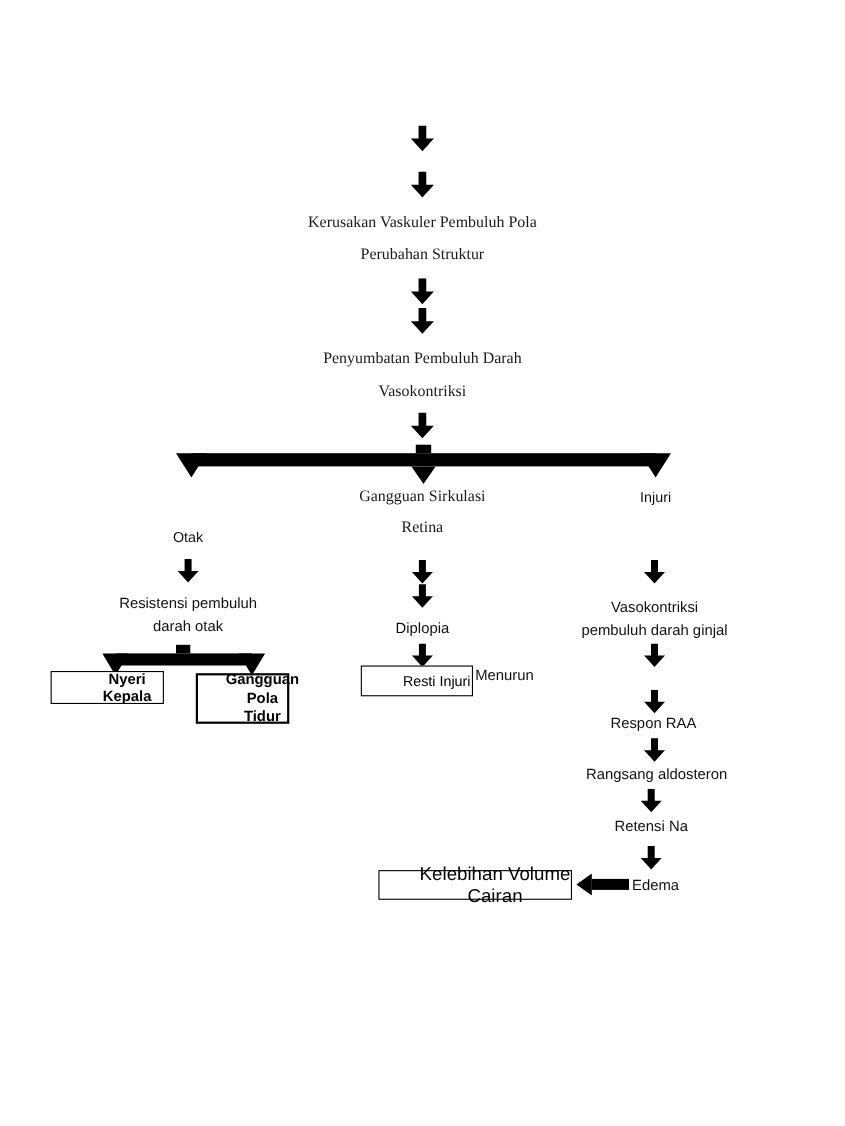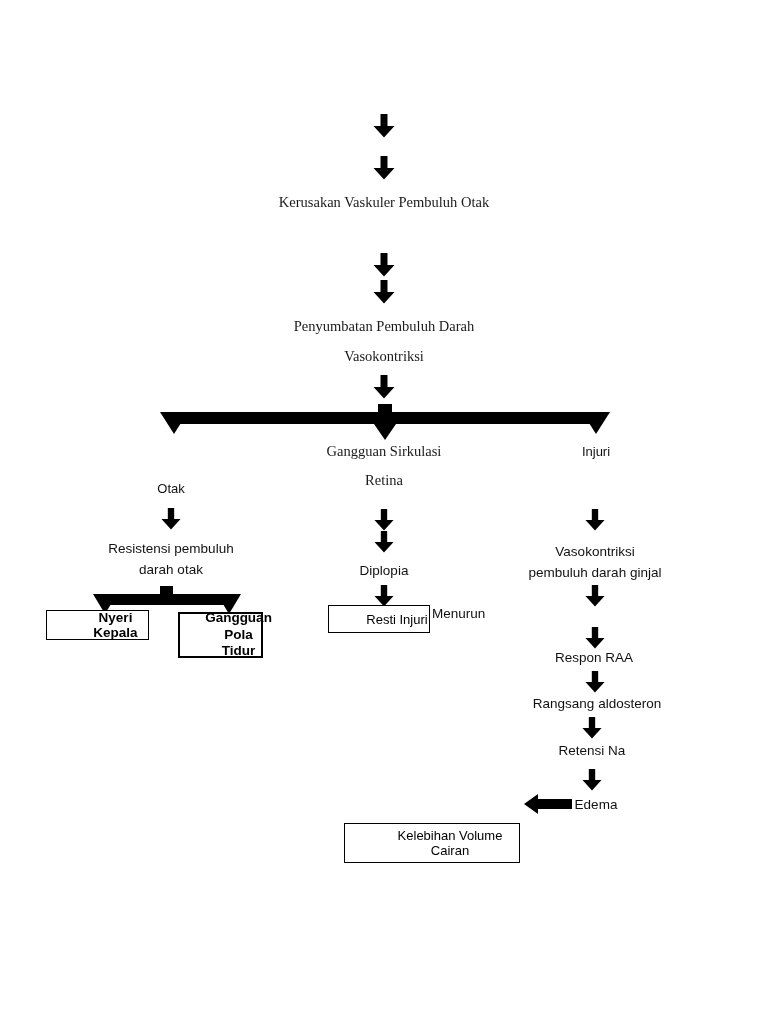--- a/index.html
+++ b/index.html
@@ -85,22 +85,23 @@
         <path d="M7.5 0 H14.5 V12 H21.5 L11 23.5 L0.5 12 H7.5 Z" fill="#000"></path>
       </svg>
   </div>
 
   <div class="arrow" style="left:373px; top:156px;">
     <svg width="22" height="24" viewBox="0 0 22 24">
         <path d="M7.5 0 H14.5 V12 H21.5 L11 23.5 L0.5 12 H7.5 Z" fill="#000"></path>
       </svg>
   </div>
 
-  <div class="node serif" style="left:0; top:193px; width:768px;">Kerusakan Vaskuler Pembuluh Otak</div>
-
+  <div class="node serif" style="left:0; top:193px; width:768px;">Kerusakan Vaskuler Pembuluh Pola</div>
+
+  <div class="node serif" style="left:0; top:222px; width:768px;">Perubahan Struktur</div>
 
   <div class="arrow" style="left:373px; top:253px;">
     <svg width="22" height="24" viewBox="0 0 22 24">
         <path d="M7.5 0 H14.5 V12 H21.5 L11 23.5 L0.5 12 H7.5 Z" fill="#000"></path>
       </svg>
   </div>
 
   <div class="arrow" style="left:373px; top:280px;">
     <svg width="22" height="24" viewBox="0 0 22 24">
         <path d="M7.5 0 H14.5 V12 H21.5 L11 23.5 L0.5 12 H7.5 Z" fill="#000"></path>
@@ -239,17 +240,17 @@
 
   <div class="node sans" style="left:496px; top:796px; width:200px;">Edema</div>
 
   <div class="arrow" style="left:524px; top:794px;">
     <svg width="48" height="20" viewBox="0 0 48 20">
       <rect x="14" y="5" width="34" height="10" fill="#000"></rect>
       <path d="M14 0 V20 L0 10 Z" fill="#000"></path>
     </svg>
   </div>
 
-  <div class="box" style="left:344px; top:791px; width:176px; height:40px; font-size:13px;margin-top:32px;">
+  <div class="box" style="left:344px; top:791px; width:176px; height:27px; font-size:17px;">
     <span>Kelebihan Volume Cairan</span>
   </div>
 
 </div>
 
 </body></html>

